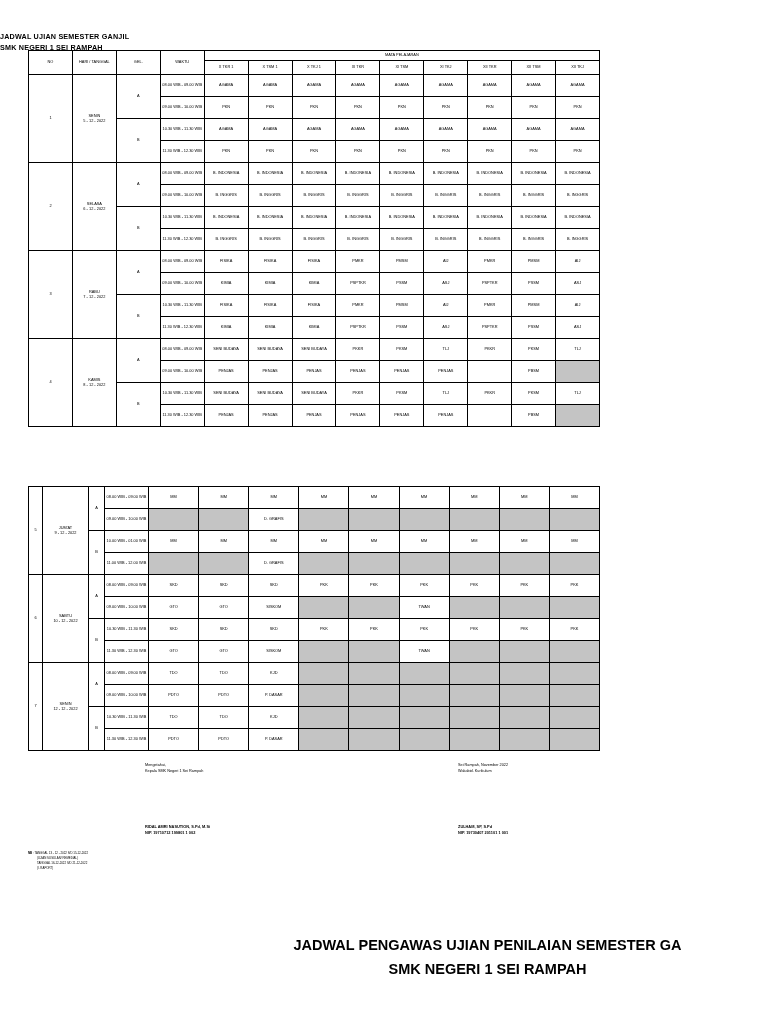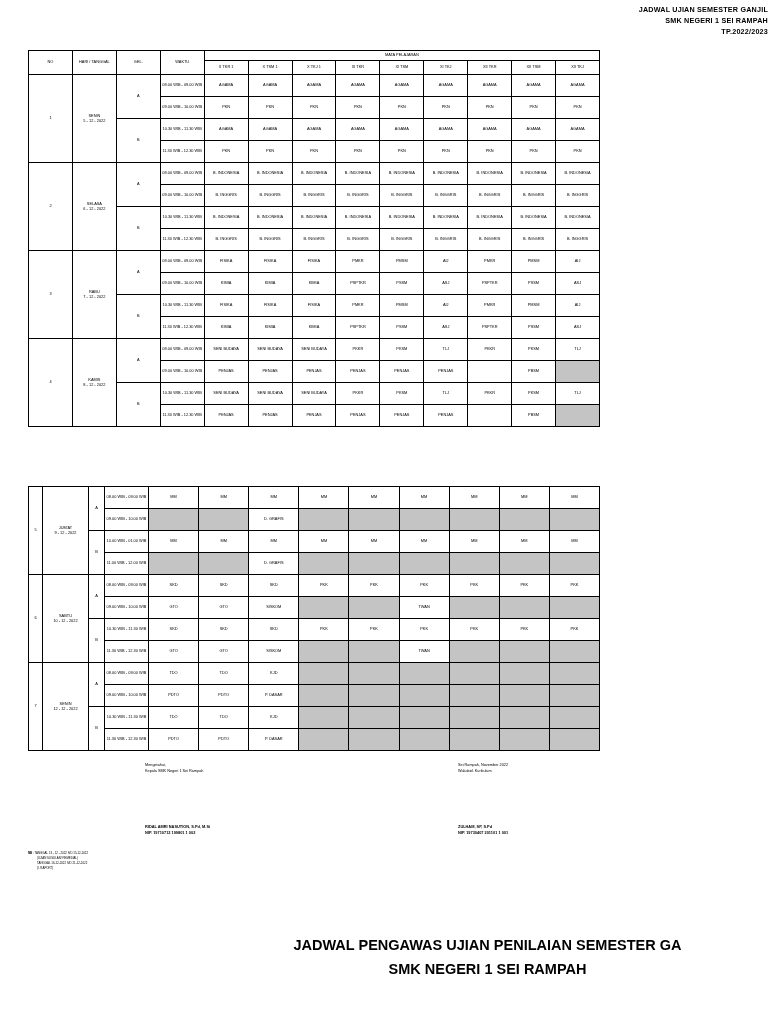--- a/index.html
+++ b/index.html
@@ -10,22 +10,22 @@
   body {
     width: 768px; height: 1024px;
     font-family: "Liberation Sans", sans-serif;
     color: #000;
     position: relative;
     overflow: hidden;
   }
 
   
   .doc-title {
-    text-align: right;
-    padding-top: 4px;
+    text-align: left;
+    padding-top: 31px;
     line-height: 1.55;
   }
   .doc-title div {
     font-size: 7.2px;
     font-weight: bold;
     letter-spacing: .2px;
   }
 
   
   .sheet {
@@ -121,21 +121,20 @@
   }
   .bottom-title .l1 { transform: translateX(98px); }
   .bottom-title .l2 { transform: translateX(98px); }
 </style>
 </head>
 <body>
 
 <div class="doc-title">
   <div>JADWAL UJIAN SEMESTER GANJIL</div>
   <div>SMK NEGERI 1 SEI RAMPAH</div>
-  <div>TP.2022/2023</div>
 </div>
 
 <div class="sheet" style="top:50px;">
   <table class="jadwal">
     <thead>
       <tr>
         <th class="hdr thick-top thick-left" rowspan="2">NO</th>
         <th class="hdr thick-top" rowspan="2">HARI / TANGGAL</th>
         <th class="hdr hdr-small thick-top" rowspan="2">GEL.</th>
         <th class="hdr thick-top" rowspan="2">WAKTU</th>

